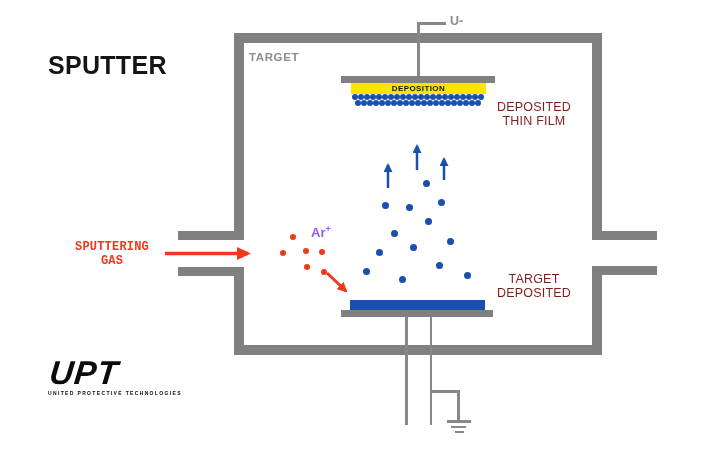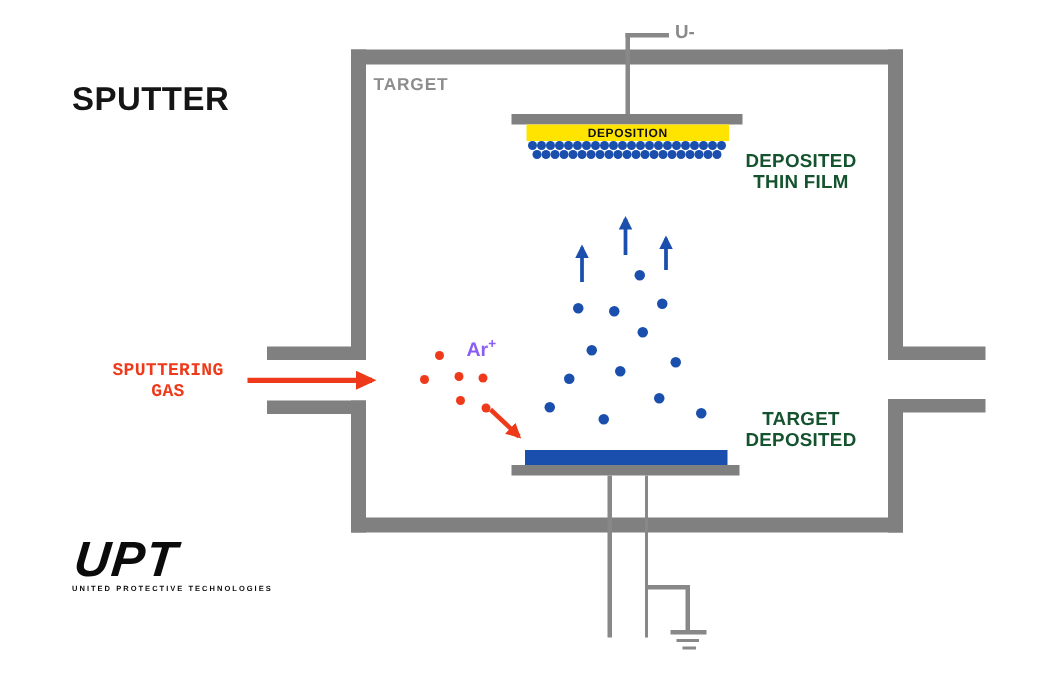--- a/index.html
+++ b/index.html
@@ -1,28 +1,28 @@
 <!DOCTYPE html>
 <html><head>
 <meta charset="utf-8">
 <style>
   * { margin:0; padding:0; box-sizing:border-box; }
   html,body { background:#ffffff; }
   body { font-family:"Liberation Sans", sans-serif; }
   .canvas { position:relative; width:704px; height:451px; background:#ffffff; overflow:hidden; }
   .wall { position:absolute; background:#808080; }
   .gline { position:absolute; background:#888888; }
-  .title { position:absolute; left:48px; top:56px; font-size:22px; font-weight:800; letter-spacing:.3px; line-height:19.5px; color:#151515; }
+  .title { position:absolute; left:48px; top:56px; font-size:25px; font-weight:800; letter-spacing:.3px; line-height:19.5px; color:#151515; }
   .chamber-label { position:absolute; left:249px; top:51px; font-size:11.5px; font-weight:700; letter-spacing:.6px; color:#8d8d8d; }
   .u-label { position:absolute; left:450px; top:14px; font-size:12.5px; font-weight:700; color:#8a8a8a; }
   .substrate-holder { position:absolute; left:341px; top:76px; width:154px; height:7px; background:#808080; }
   .substrate { position:absolute; left:351px; top:83px; width:135px; height:11px; background:#ffe400;
                display:flex; align-items:center; justify-content:center;
                font-size:8px; font-weight:700; letter-spacing:.4px; color:#111111; }
-  .blue-text { position:absolute; color:#14532d; font-size:12.5px; font-weight:700; letter-spacing:.2px; line-height:14px; text-align:center; }
+  .blue-text { position:absolute; color:#7f1d1d; font-size:12.5px; font-weight:400; letter-spacing:.2px; line-height:14px; text-align:center; }
   .red-text  { position:absolute; color:#ee3a1b; font-size:12px;  font-weight:800; letter-spacing:.2px; line-height:13.5px; text-align:center; }
   .ion-label { position:absolute; left:311px; top:224px; color:#8b5cf6; font-size:13px; font-weight:800; }
   .ion-label sup { font-size:9px; }
   .target-bar { position:absolute; left:350px; top:300px; width:135px; height:10px; background:#1a4fae; }
   .target-holder { position:absolute; left:341px; top:310px; width:152px; height:7px; background:#808080; }
   .dot { position:absolute; border-radius:50%; }
   svg.overlay { position:absolute; left:0; top:0; width:704px; height:451px; pointer-events:none; }
   .logo { position:absolute; left:48px; top:357px; color:#0b0b0b; }
   .logo-acronym { font-size:33px; font-weight:900; font-style:italic; letter-spacing:1px; line-height:32px; transform:skewX(-6deg); transform-origin:left bottom; }
   .logo-name { font-size:5px; font-weight:700; letter-spacing:1.35px; margin-top:1px; white-space:nowrap; }

